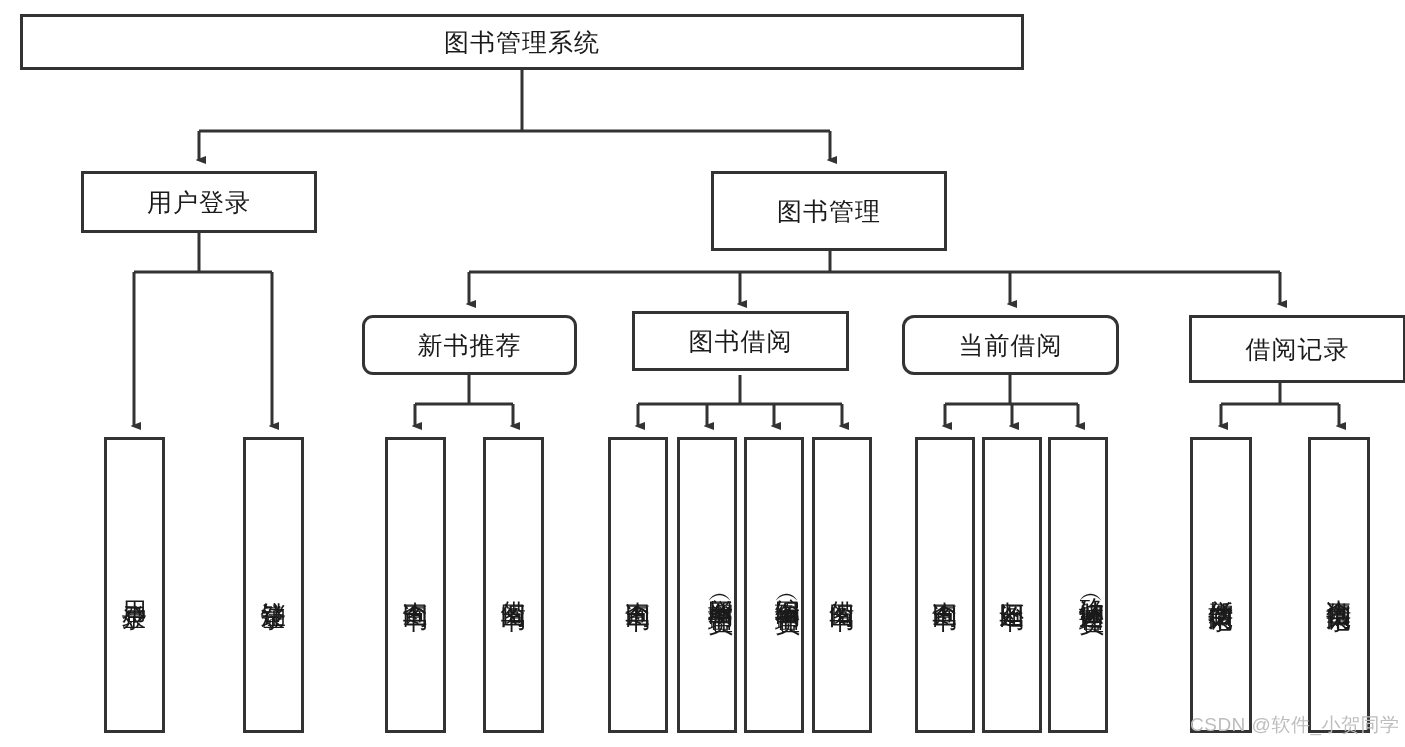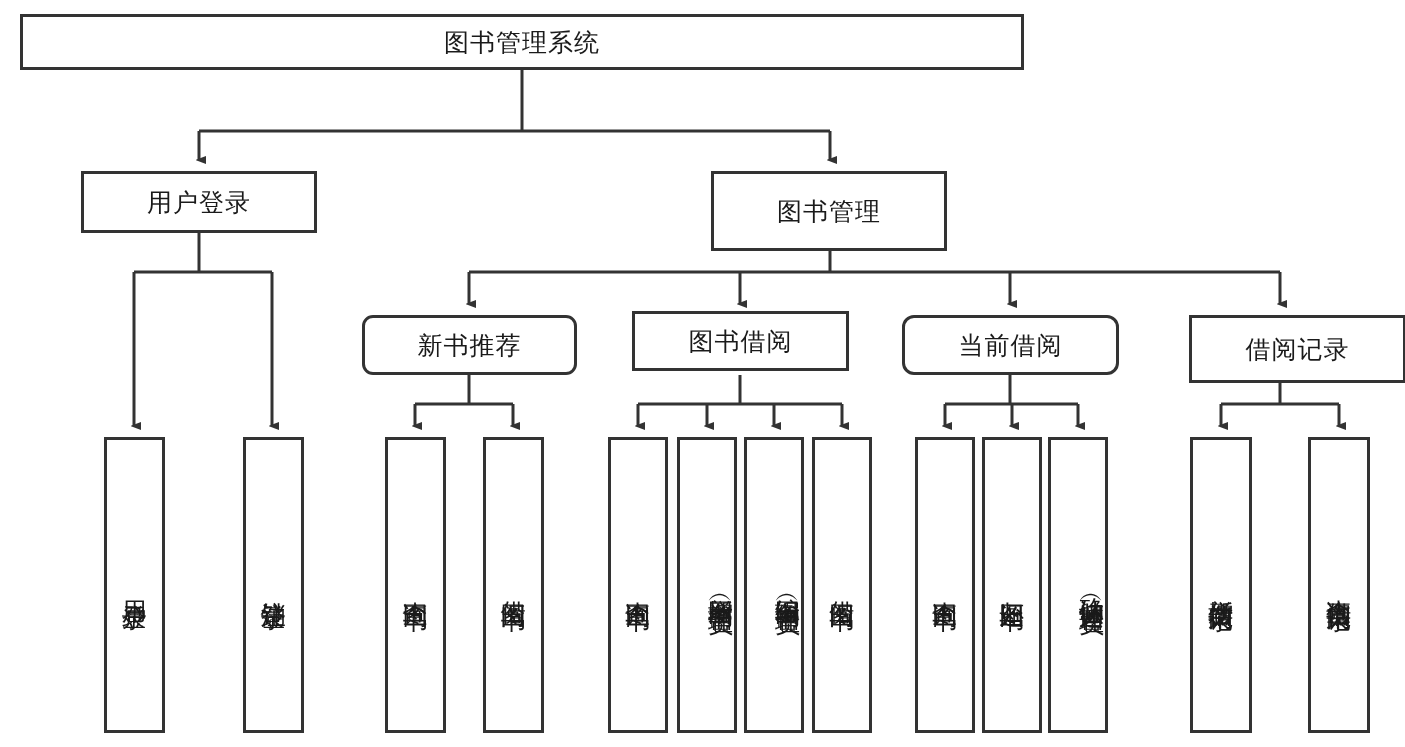--- a/index.html
+++ b/index.html
@@ -172,14 +172,15 @@
   <div class="node vert" id="node-leaf-10" style="left: 1048px; top: 437px; width: 60px; height: 296px; align-items: flex-start; padding-top: 4px;">
     <span>确认归还（管理员）</span>
   </div>
   <div class="node vert" id="node-leaf-11" style="left: 1190px; top: 437px; width: 62px; height: 296px; align-items: center;">
     <span>新增借阅记录</span>
   </div>
   <div class="node vert" id="node-leaf-12" style="left: 1308px; top: 437px; width: 62px; height: 296px; align-items: center;">
     <span>查询借阅记录</span>
   </div>
 
+  <div class="watermark" id="watermark" style="left: 1190px; top: 712px;">CSDN @软件_小贺同学</div>
 
 </div>
 
 </body></html>

